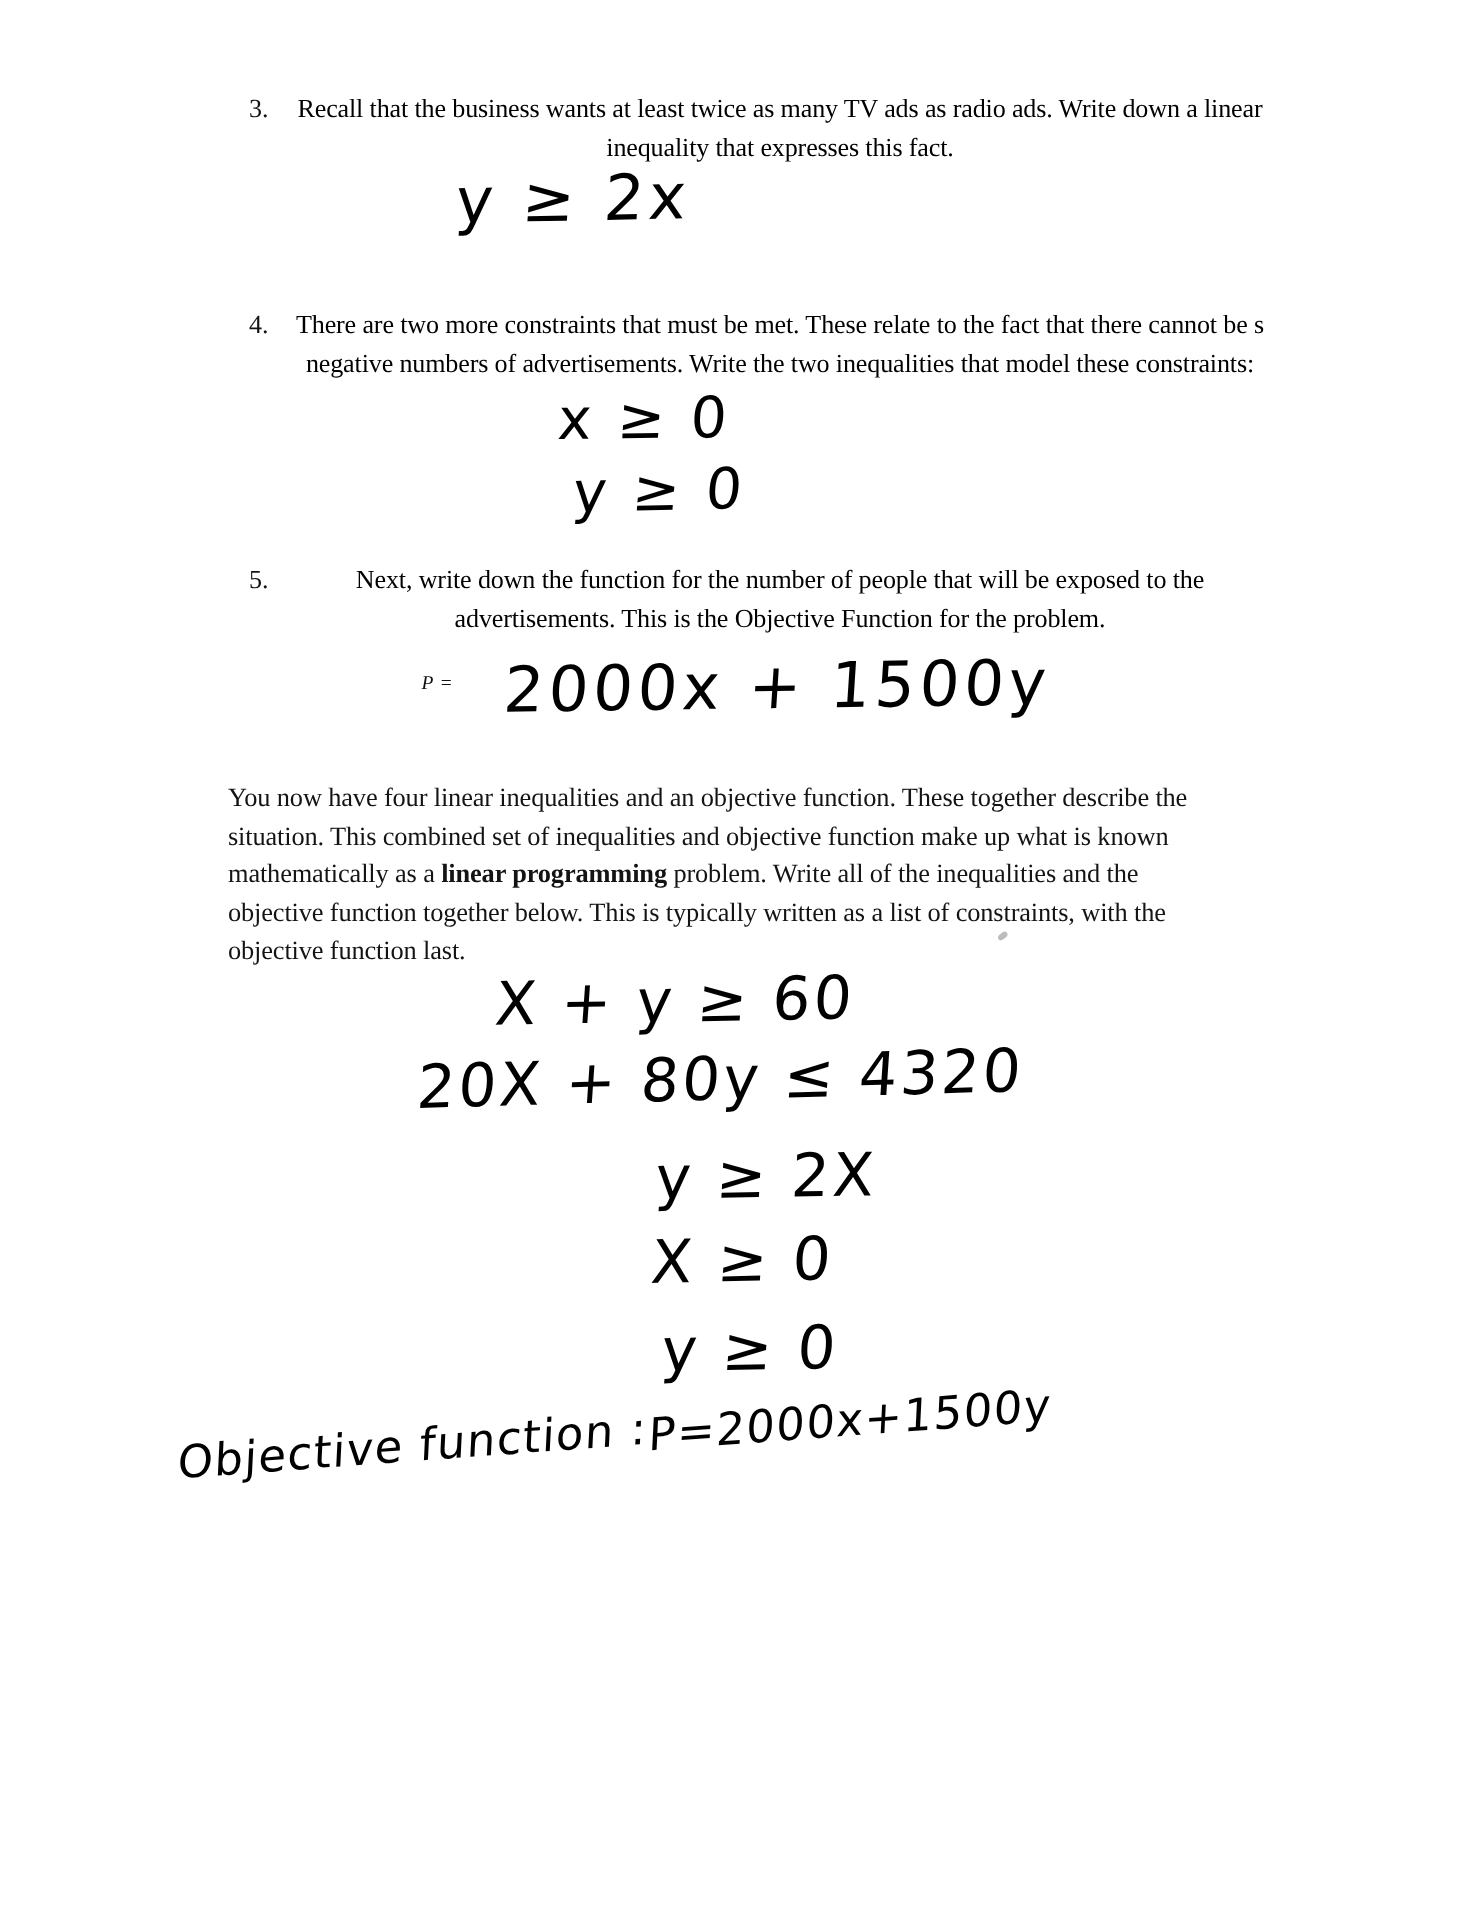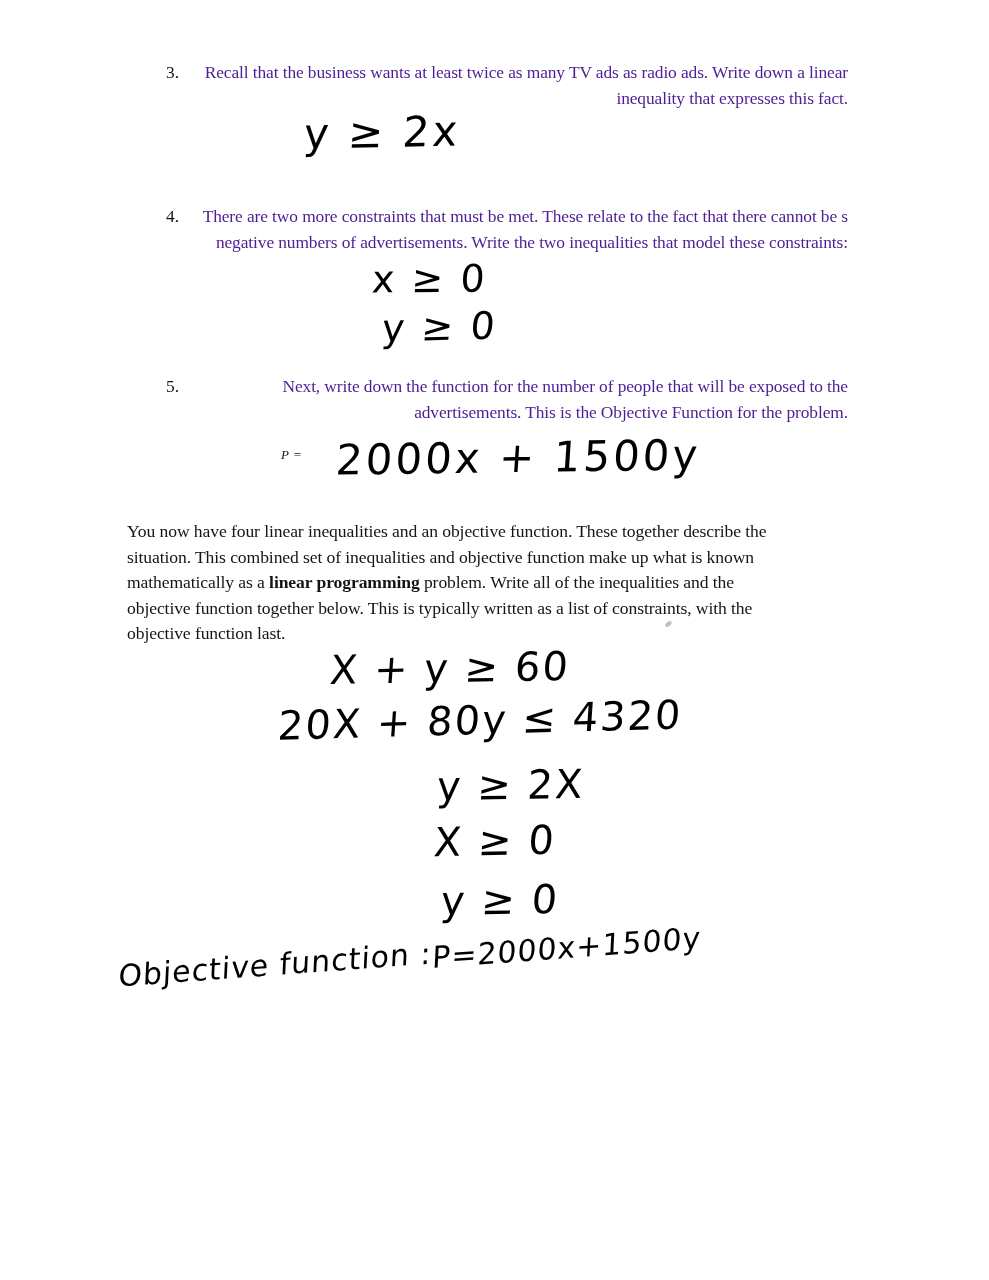--- a/index.html
+++ b/index.html
@@ -33,22 +33,22 @@
     width: 26px;
     flex: 0 0 26px;
     text-align: left;
     font-size: 17.4px;
     line-height: 25.5px;
     color: #141414;
   }
   .qbody {
     font-size: 17.4px;
     line-height: 25.5px;
-    color: #4c1d95;
-    text-align: right;
+    color: #000000;
+    text-align: center;
     letter-spacing: -0.1px;
   }
 
   .para {
     position: absolute;
     font-size: 17.6px;
     line-height: 25.6px;
     color: #141414;
     text-align: left;
     letter-spacing: -0.1px;
@@ -134,21 +134,21 @@
 
   <div class="qitem" style="left:166px; top:374px; width:682px;">
     <span class="qnum">5.</span>
     <span class="qbody">Next, write down the function for the number of people that will be exposed to the advertisements.  This is the Objective Function for the problem.</span>
   </div>
 
   <div class="plabel" style="left:281px; top:447px;">P =</div>
 
   <div class="hw hw-big sk4" style="left:336px; top:433px;">2000x + 1500y</div>
 
-  <div class="para" style="left:127px; top:519px; width:672px;">
+  <div class="para" style="left:152px; top:519px; width:672px;">
     <span>You now have four linear inequalities and an objective function.  These together describe the situation.  This combined set of inequalities and objective function  make up what is known mathematically as a </span><b>linear programming</b><span> problem.  Write all of the inequalities and the objective function together below.  This is typically written as a list of constraints, with the objective function last.</span>
   </div>
 
   <div class="artifact" style="left:665px; top:622px;"></div>
 
   <div class="hw hw-sys sk5" style="left:330px; top:645px;">X + y ≥ 60</div>
 
   <div class="hw hw-sys sk6" style="left:278px; top:697px;">20X + 80y ≤ 4320</div>
 
   <div class="hw hw-sys sk7" style="left:437px; top:762px;">y ≥ 2X</div>

